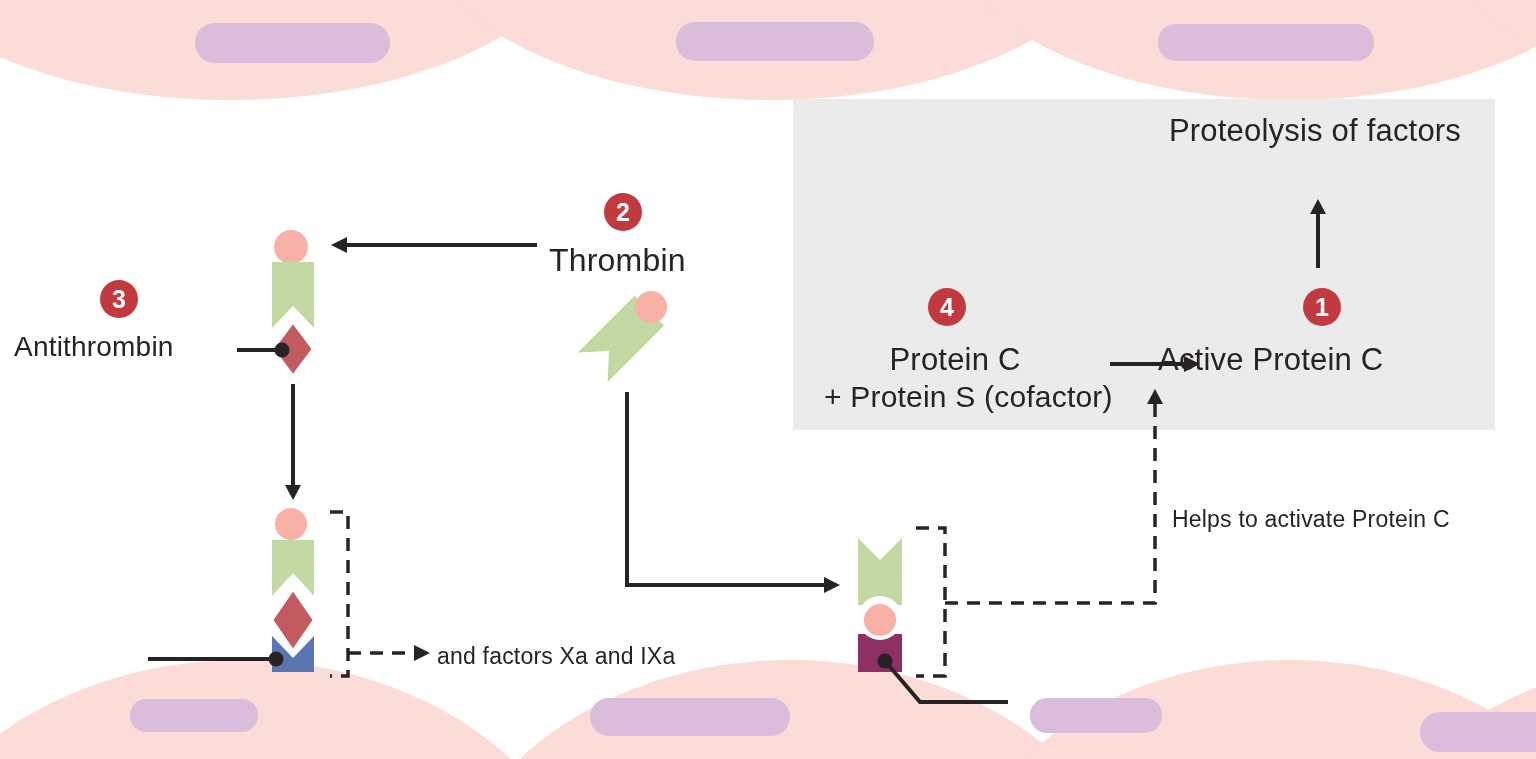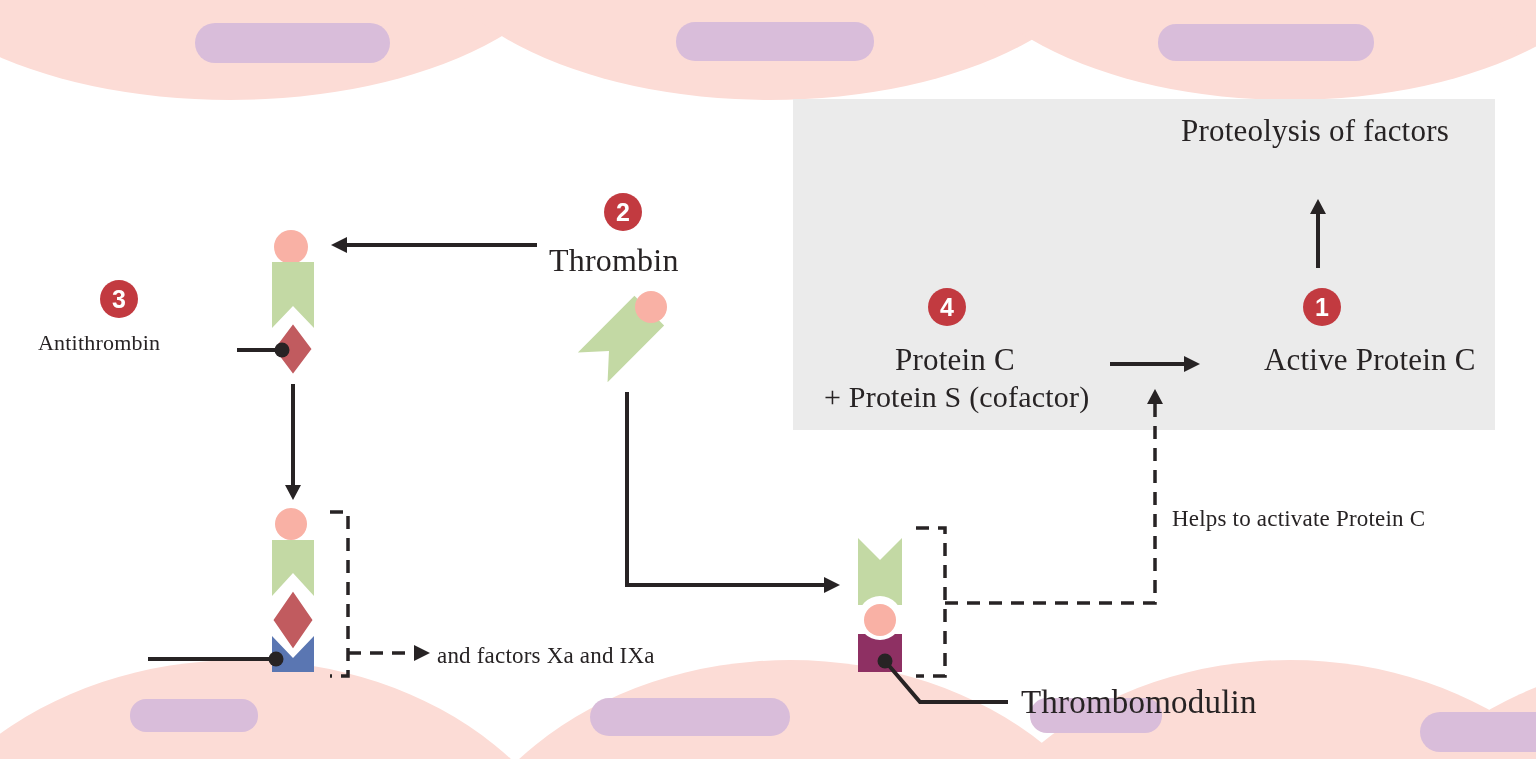--- a/index.html
+++ b/index.html
@@ -3,21 +3,21 @@
 <meta charset="utf-8">
 <style>
   html,body{margin:0;padding:0;background:#ffffff;}
   .stage{
     position:relative;width:1536px;height:759px;overflow:hidden;background:#fff;
     font-family:"Liberation Sans","DejaVu Sans",sans-serif;color:var(--c-line,#272324);
   }
   .stage svg{position:absolute;left:0;top:0;}
   .lbl{
     position:absolute;white-space:nowrap;color:var(--c-line,#272324);
-    font-size:31px;line-height:1.22;letter-spacing:.2px;font-family:Liberation Serif, serif;
+    font-size:31px;line-height:1.22;letter-spacing:.2px;
   }
   .lbl.small{font-size:23px;}
   .lbl.big{font-size:33px;}
   .lbl.center{text-align:center;white-space:normal;}
   .badge{
     position:absolute;width:38px;height:38px;border-radius:50%;
     background:var(--c-badge,#c23a40);color:#fff;font-size:25px;font-weight:bold;
     display:flex;align-items:center;justify-content:center;
   }
 </style>
@@ -118,28 +118,27 @@
   <div class="badge" style="left:604px;top:193px">2</div>
   <div class="badge" style="left:100px;top:280px">3</div>
   <div class="badge" style="left:928px;top:288px">4</div>
 
   <div class="lbl center" style="left:1150px;top:112px;width:330px">
     <div>Proteolysis of factors</div>
   </div>
 
   <div class="lbl" style="left:824px;top:379px;font-size:30px">+ Protein S (cofactor)</div>
   <div class="lbl center" style="left:845px;top:341px;width:220px">Protein C</div>
-  <div class="lbl" style="left:1264px;top:341px">Active Protein C</div>
+  <div class="lbl" style="left:1158px;top:341px">Active Protein C</div>
   <div class="lbl small" style="left:1172px;top:505px">Helps to activate Protein C</div>
 
   <div class="lbl" style="left:549px;top:241px;font-size:32px">Thrombin</div>
-  <div class="lbl" style="left:38px;top:330px;font-size:22px">Antithrombin</div>
+  <div class="lbl" style="left:14px;top:330px;font-size:28px">Antithrombin</div>
 
   <div class="lbl" style="left:12px;top:601px;line-height:38px">
   </div>
 
   <div class="lbl small" style="left:437px;top:637px;line-height:38px">
     <div>and factors Xa and IXa</div>
   </div>
 
-  <div class="lbl big" style="left:1021px;top:682px">Thrombomodulin</div>
 
 </div>
 
 </body></html>

